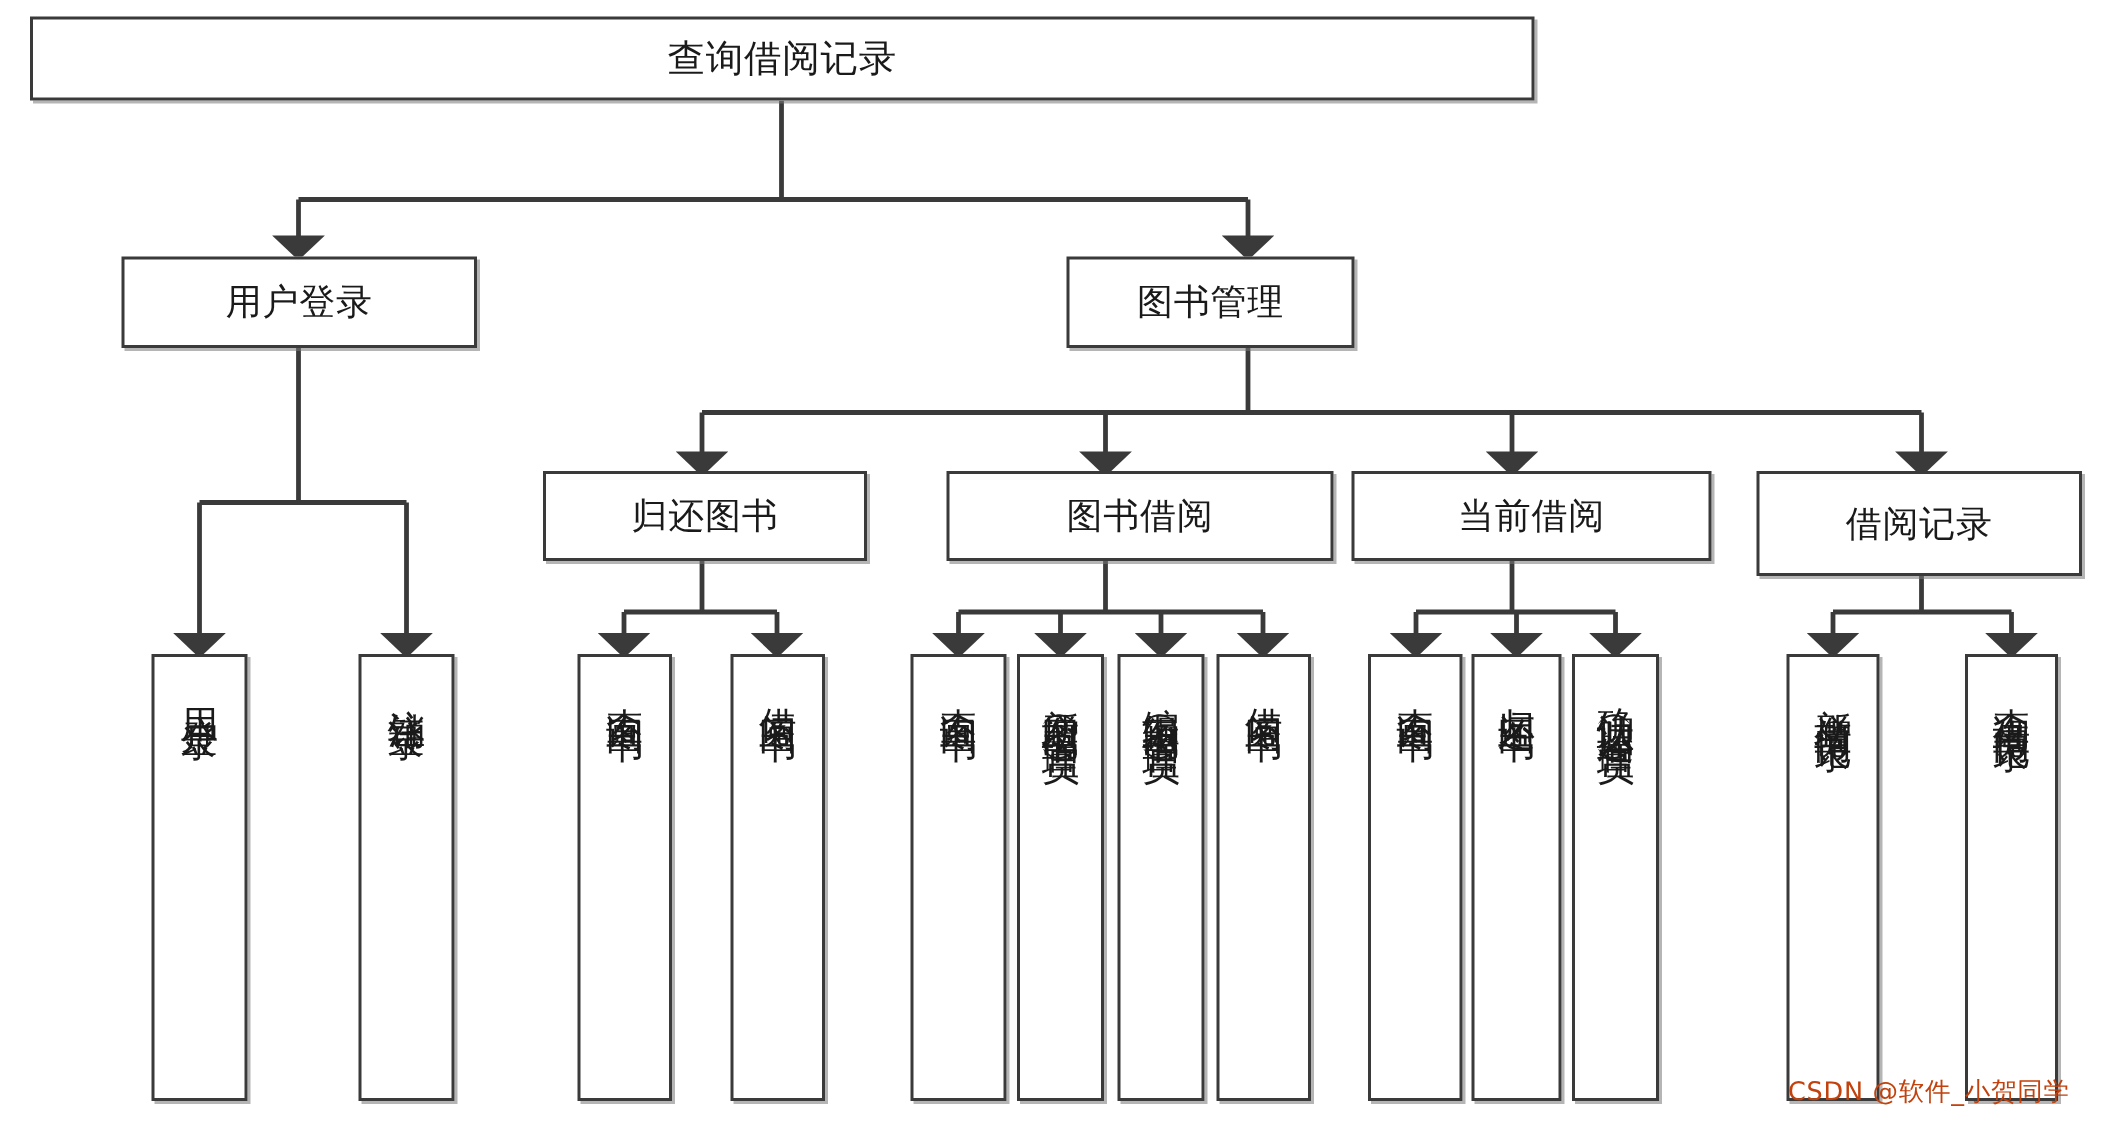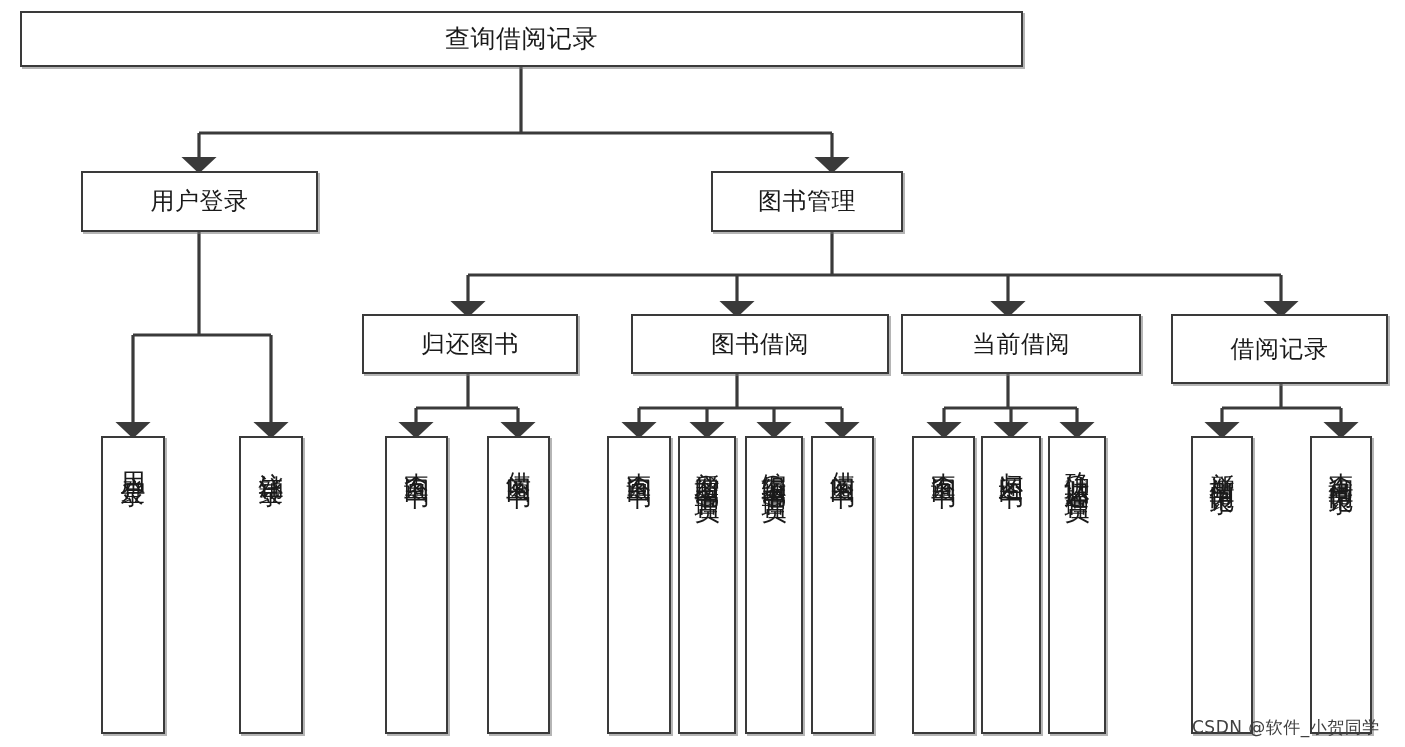--- a/index.html
+++ b/index.html
@@ -56,21 +56,21 @@
   .node.vert .label {
     writing-mode: vertical-rl;
     text-orientation: upright;
     font-size: 25px;
     letter-spacing: 4px;
     line-height: 1;
   }
   #watermark {
     position: absolute;
     font-size: 17px;
-    color: #404040;
+    color: #c2410c;
     white-space: nowrap;
     letter-spacing: 0.5px;
     user-select: none;
   }
 </style>
 </head>
 <body>
 
 <div id="canvas">
 

